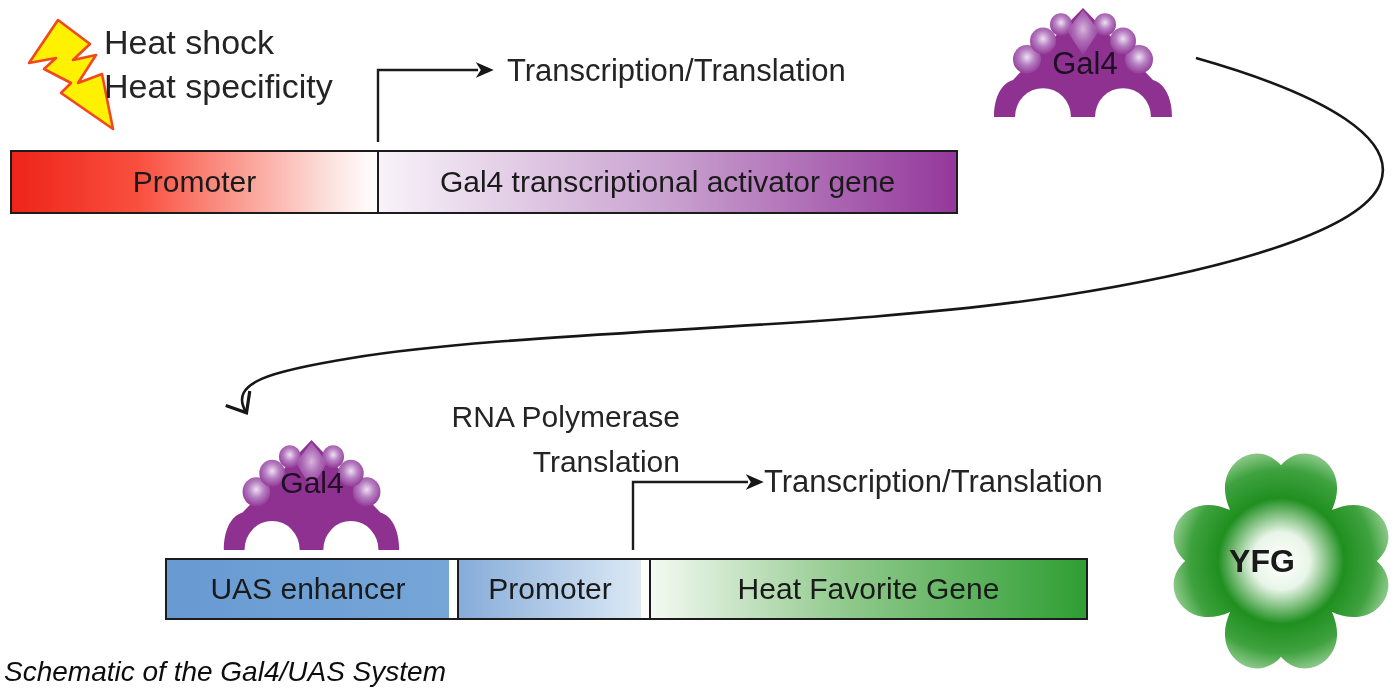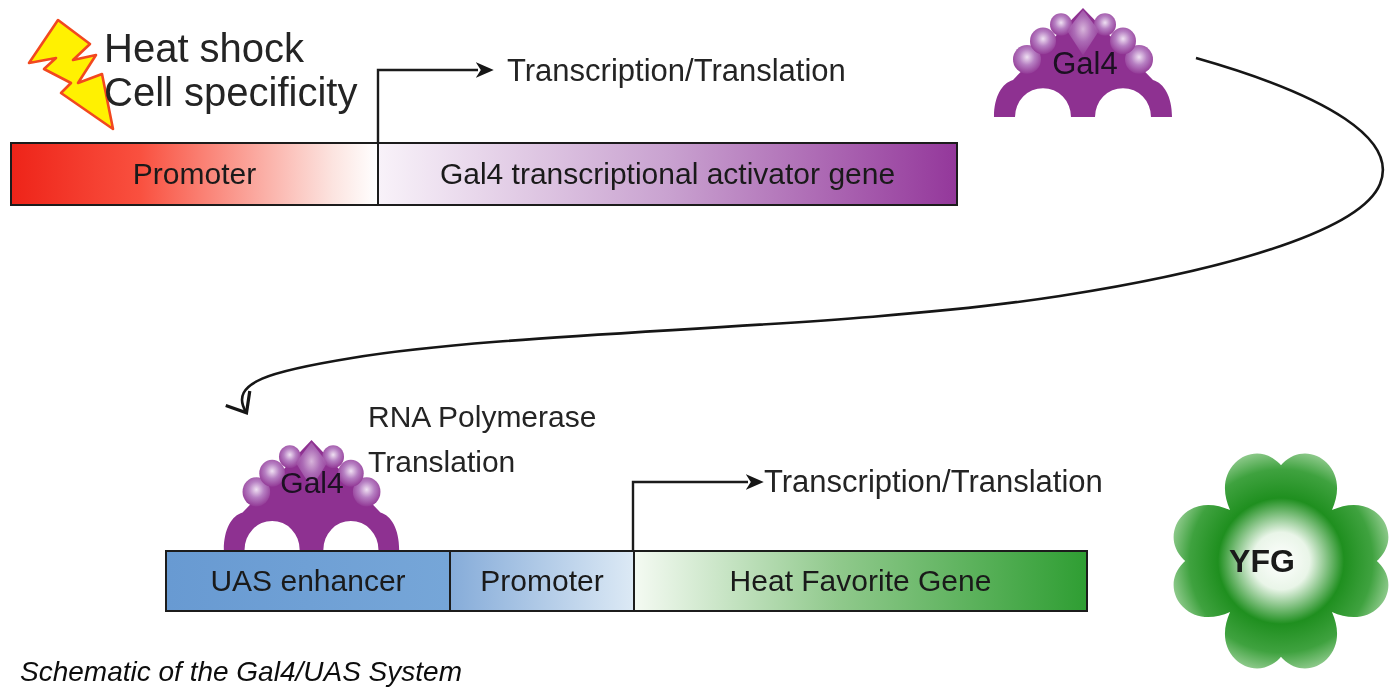--- a/index.html
+++ b/index.html
@@ -2,39 +2,39 @@
 <html><head>
 <meta charset="utf-8">
 <style>
   html,body{margin:0;padding:0;background:#ffffff;}
   #canvas{
     position:relative;width:1398px;height:693px;background:#ffffff;overflow:hidden;
     font-family:"Liberation Sans","DejaVu Sans",sans-serif;color:#212121;
   }
   svg.overlay{position:absolute;left:0;top:0;z-index:1;}
   .txt{position:absolute;z-index:3;white-space:nowrap;color:#242424;}
-  .stimulus{left:104px;top:20px;font-size:40px;line-height:44px;margin-top:6px;}
+  .stimulus{left:104px;top:20px;font-size:34px;line-height:44px;}
   .tt-top{left:507px;top:53px;font-size:31px;}
   .tt-bottom{left:764px;top:464px;font-size:31px;}
-  .rna{left:368px;top:394px;width:312px;text-align:left;font-size:30px;line-height:45px;}
+  .rna{left:368px;top:394px;width:312px;text-align:right;font-size:30px;line-height:45px;}
   .gal4-top-label{left:1035px;top:46px;width:100px;text-align:center;font-size:31px;color:#1c1022;}
   .gal4-bottom-label{left:262px;top:466px;width:100px;text-align:center;font-size:30px;color:#1c1022;}
   .yfg-label{left:1212px;top:543px;width:100px;text-align:center;font-size:32px;color:#1a1a1a;font-weight:bold;}
-  .caption{left:20px;top:656px;font-size:28px;font-style:italic;color:#0d0d0d;}
+  .caption{left:4px;top:656px;font-size:28px;font-style:italic;color:#0d0d0d;}
 
-  .bar{position:absolute;z-index:2;display:flex;border:2px solid #1c1c1c;box-sizing:border-box;}
+  .bar{position:absolute;z-index:2;display:flex;border:2px solid #1c1c1c;box-sizing:border-box;margin-top:8px;}
   .bar .seg{display:flex;align-items:center;justify-content:center;
     font-size:30px;color:#1a1a1a;box-sizing:border-box;}
   .bar .seg + .seg{border-left:2px solid #1c1c1c;text-align:right;}
 
   .bar-top{left:10px;top:142px;width:948px;height:64px;}
   .seg-promoter-top{flex:0 0 365px;background:linear-gradient(90deg,#ee2419 0%,#f9503f 35%,#fce4e0 88%,#ffffff 100%);}
   .seg-gal4-gene{flex:1 1 auto;background:linear-gradient(90deg,#f8f2f9 0%,#c9a2d0 50%,#94389b 100%);}
 
-  .bar-bottom{left:165px;top:550px;width:923px;height:62px;}
+  .bar-bottom{left:165px;top:550px;width:923px;height:62px;gap:8px;}
   .seg-uas{flex:0 0 282px;background:linear-gradient(90deg,#689ad2 0%,#76a6d8 100%);}
   .seg-promoter-bottom{flex:0 0 184px;background:linear-gradient(90deg,#86acd9 0%,#dce9f5 100%);}
   .seg-yfg-gene{flex:1 1 auto;background:linear-gradient(90deg,#f4faf2 0%,#90c98c 45%,#2f9e33 100%);}
 </style>
 </head>
 <body>
 
 <div id="canvas">
 
   <svg class="overlay" width="1398" height="693" viewBox="0 0 1398 693">
@@ -119,21 +119,21 @@
     <div class="seg seg-promoter-bottom">
       <span>Promoter</span>
     </div>
     <div class="seg seg-yfg-gene">
       <span>Heat Favorite Gene</span>
     </div>
   </div>
 
   <div class="txt stimulus">
     <div>Heat shock</div>
-    <div>Cell specificity</div>
+    <div>Heat specificity</div>
   </div>
 
   <div class="txt tt-top">Transcription/Translation</div>
 
   <div class="txt gal4-top-label">Gal4</div>
 
   <div class="txt rna">
     <div>RNA Polymerase</div>
     <div>Translation</div>
   </div>

